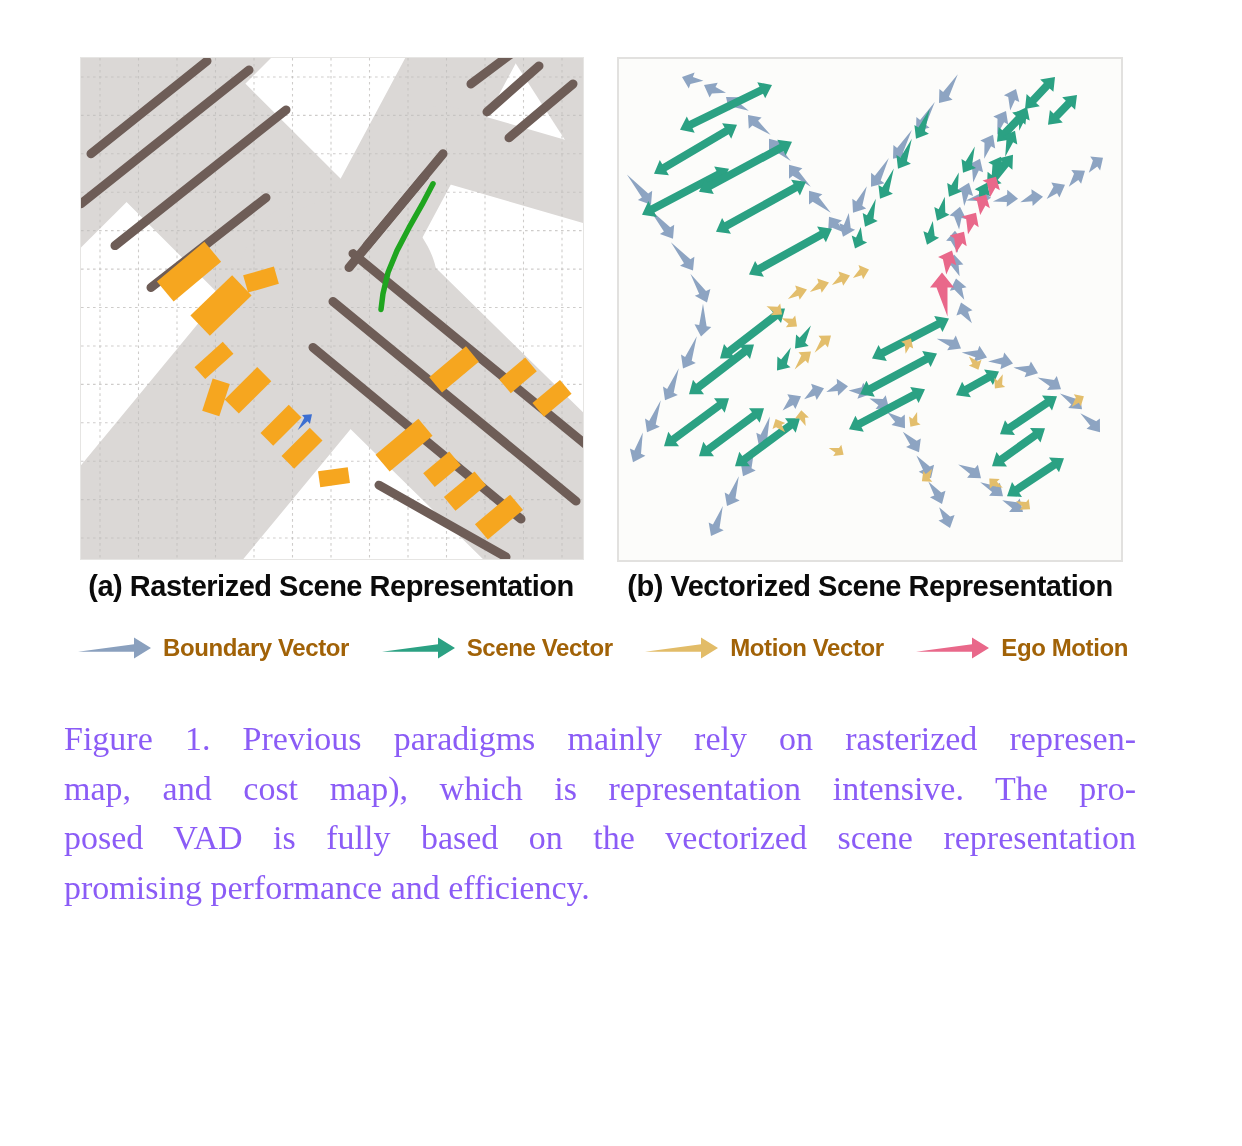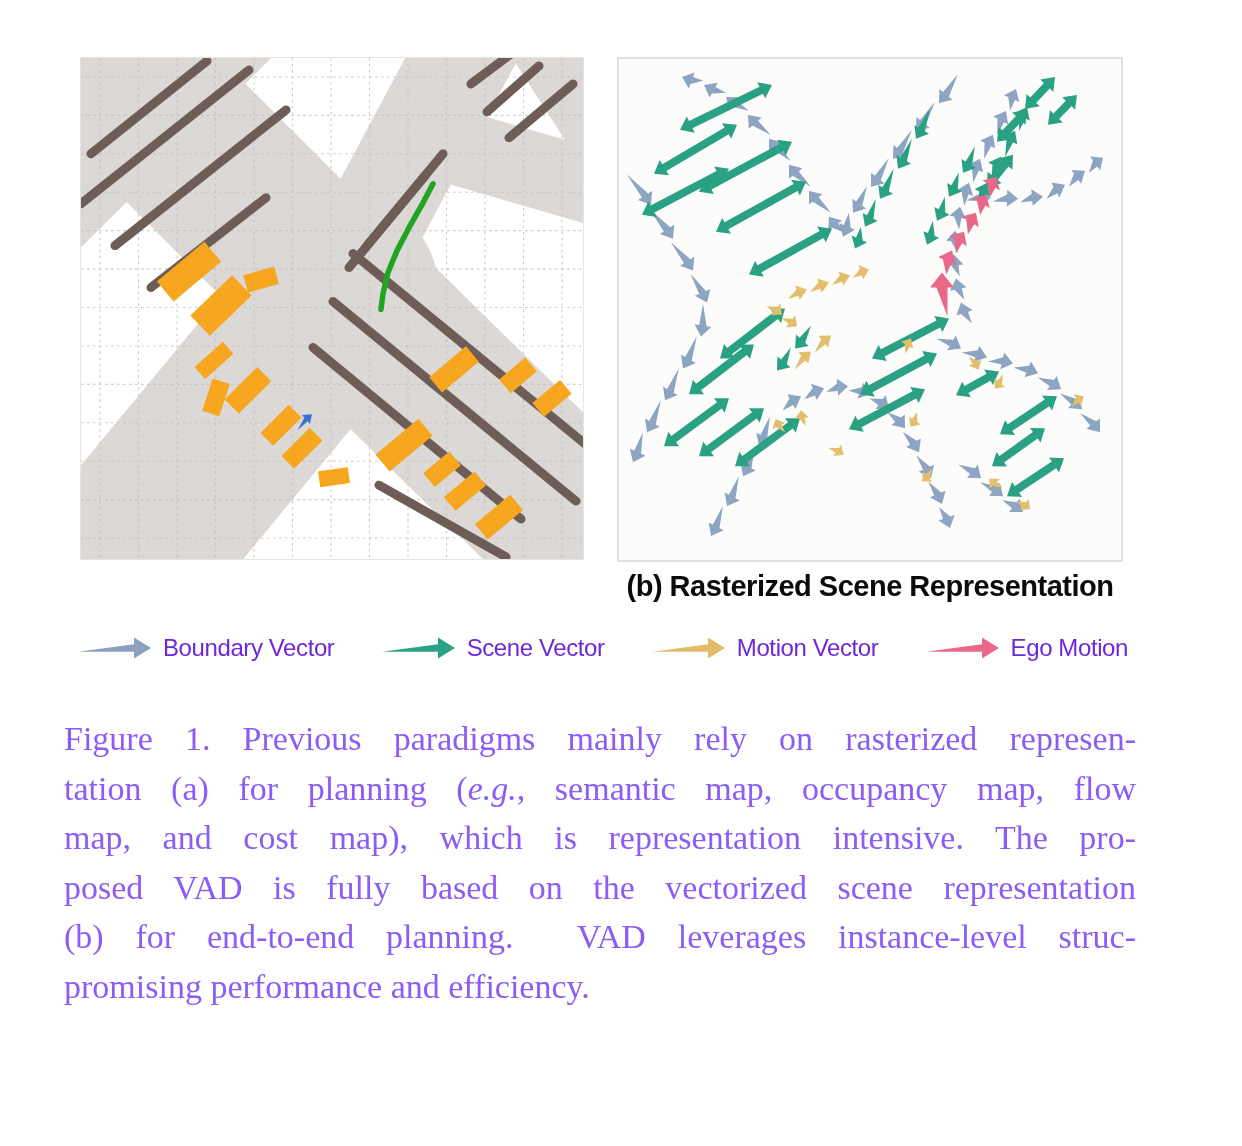--- a/index.html
+++ b/index.html
@@ -10,21 +10,21 @@
   #panelA{left:80px;border:1px solid #e6e5e3;}
   #panelB{left:617px;border:2px solid #e2e1df;background:#fcfcfa;}
   .subcaption{position:absolute;top:569px;height:34px;display:flex;align-items:center;justify-content:center;
         font-weight:bold;font-size:29px;color:#0b0b0b;letter-spacing:-0.5px;white-space:nowrap;}
   #capA{left:68px;width:526px;}
   #capB{left:617px;width:506px;}
   .legend{position:absolute;left:76px;top:634px;width:1052px;display:flex;align-items:center;
         justify-content:space-between;}
   .legend-item{display:flex;align-items:center;gap:9px;}
   .legend-item svg{display:block;}
-  .legend-label{font-weight:normal;font-size:24px;color:#6d28d9;letter-spacing:-0.4px;white-space:nowrap;}
+  .legend-label{font-weight:bold;font-size:24px;color:#a16207;letter-spacing:-0.4px;white-space:nowrap;}
   .caption{position:absolute;left:64px;top:714px;width:1072px;
         font-family:"Liberation Serif",serif;font-size:34px;color:#8b5cf6;}
   .cap-line{line-height:49.5px;text-align:justify;text-align-last:justify;white-space:normal;}
   .cap-line.last{text-align-last:left;}
   .cap-it{font-style:italic;}
 </style>
 </head>
 <body>
 
 <div class="page">
@@ -223,21 +223,22 @@
         <polygon points="383.8,315.9 378.5,322.3 375.4,319.7 375.9,330.1 386.2,328.7 383.1,326.2" fill="#e3be6c"></polygon>
         <polygon points="328.5,258.0 328.5,229.0 335.0,229.0 323.0,214.0 311.0,229.0 317.5,229.0" fill="#e9688a"></polygon>
         <polygon points="327.3,216.0 332.5,204.5 337.3,206.7 333.0,192.0 319.1,198.4 323.9,200.6" fill="#e9688a"></polygon>
         <polygon points="337.0,194.5 343.3,184.7 347.7,187.5 345.0,173.0 330.8,176.8 335.2,179.6" fill="#e9688a"></polygon>
         <polygon points="349.0,175.5 355.3,165.7 359.7,168.5 357.0,154.0 342.8,157.8 347.2,160.6" fill="#e9688a"></polygon>
         <polygon points="361.2,156.3 366.4,146.9 370.9,149.5 367.0,136.0 353.5,139.8 358.0,142.3" fill="#e9688a"></polygon>
         <polygon points="371.2,138.3 376.4,128.9 380.9,131.5 377.0,118.0 363.5,121.8 368.0,124.3" fill="#e9688a"></polygon>
       </svg>
   </div>
 
-  <div class="subcaption" id="capB">(b) Rasterized Scene Representation</div>
+  <div class="subcaption" id="capA">(a) Rasterized Scene Representation</div>
+  <div class="subcaption" id="capB">(b) Vectorized Scene Representation</div>
 
   <div class="legend" id="legend">
     <div class="legend-item">
       <svg class="legend-arrow" width="78" height="26" viewBox="0 0 78 26">
           <polygon points="2.0,16.8 58.0,16.8 58.0,23.5 75.0,13.0 58.0,2.5 58.0,9.3" fill="#8aa0be"></polygon>
         </svg>
       <span class="legend-label">Boundary Vector</span>
     </div>
     <div class="legend-item">
       <svg class="legend-arrow" width="78" height="26" viewBox="0 0 78 26">
@@ -254,20 +255,18 @@
     <div class="legend-item">
       <svg class="legend-arrow" width="78" height="26" viewBox="0 0 78 26">
           <polygon points="2.0,16.8 58.0,16.8 58.0,23.5 75.0,13.0 58.0,2.5 58.0,9.3" fill="#e9688a"></polygon>
         </svg>
       <span class="legend-label">Ego Motion</span>
     </div>
   </div>
 
   <div class="caption" id="caption">
       <div class="cap-line"><span>Figure 1. Previous paradigms mainly rely on rasterized represen-</span></div>
-      <div class="cap-line"><span>tation (a) for planning (</span><span class="cap-it">e.g.</span><span>, semantic map, occupancy map, flow</span></div>
       <div class="cap-line"><span>map, and cost map), which is representation intensive. The pro-</span></div>
       <div class="cap-line"><span>posed VAD is fully based on the vectorized scene representation</span></div>
-      <div class="cap-line"><span>(b) for end-to-end planning.&nbsp; VAD leverages instance-level struc-</span></div>
       <div class="cap-line last"><span>promising performance and efficiency.</span></div>
     </div>
 
 </div>
 
 </body></html>

